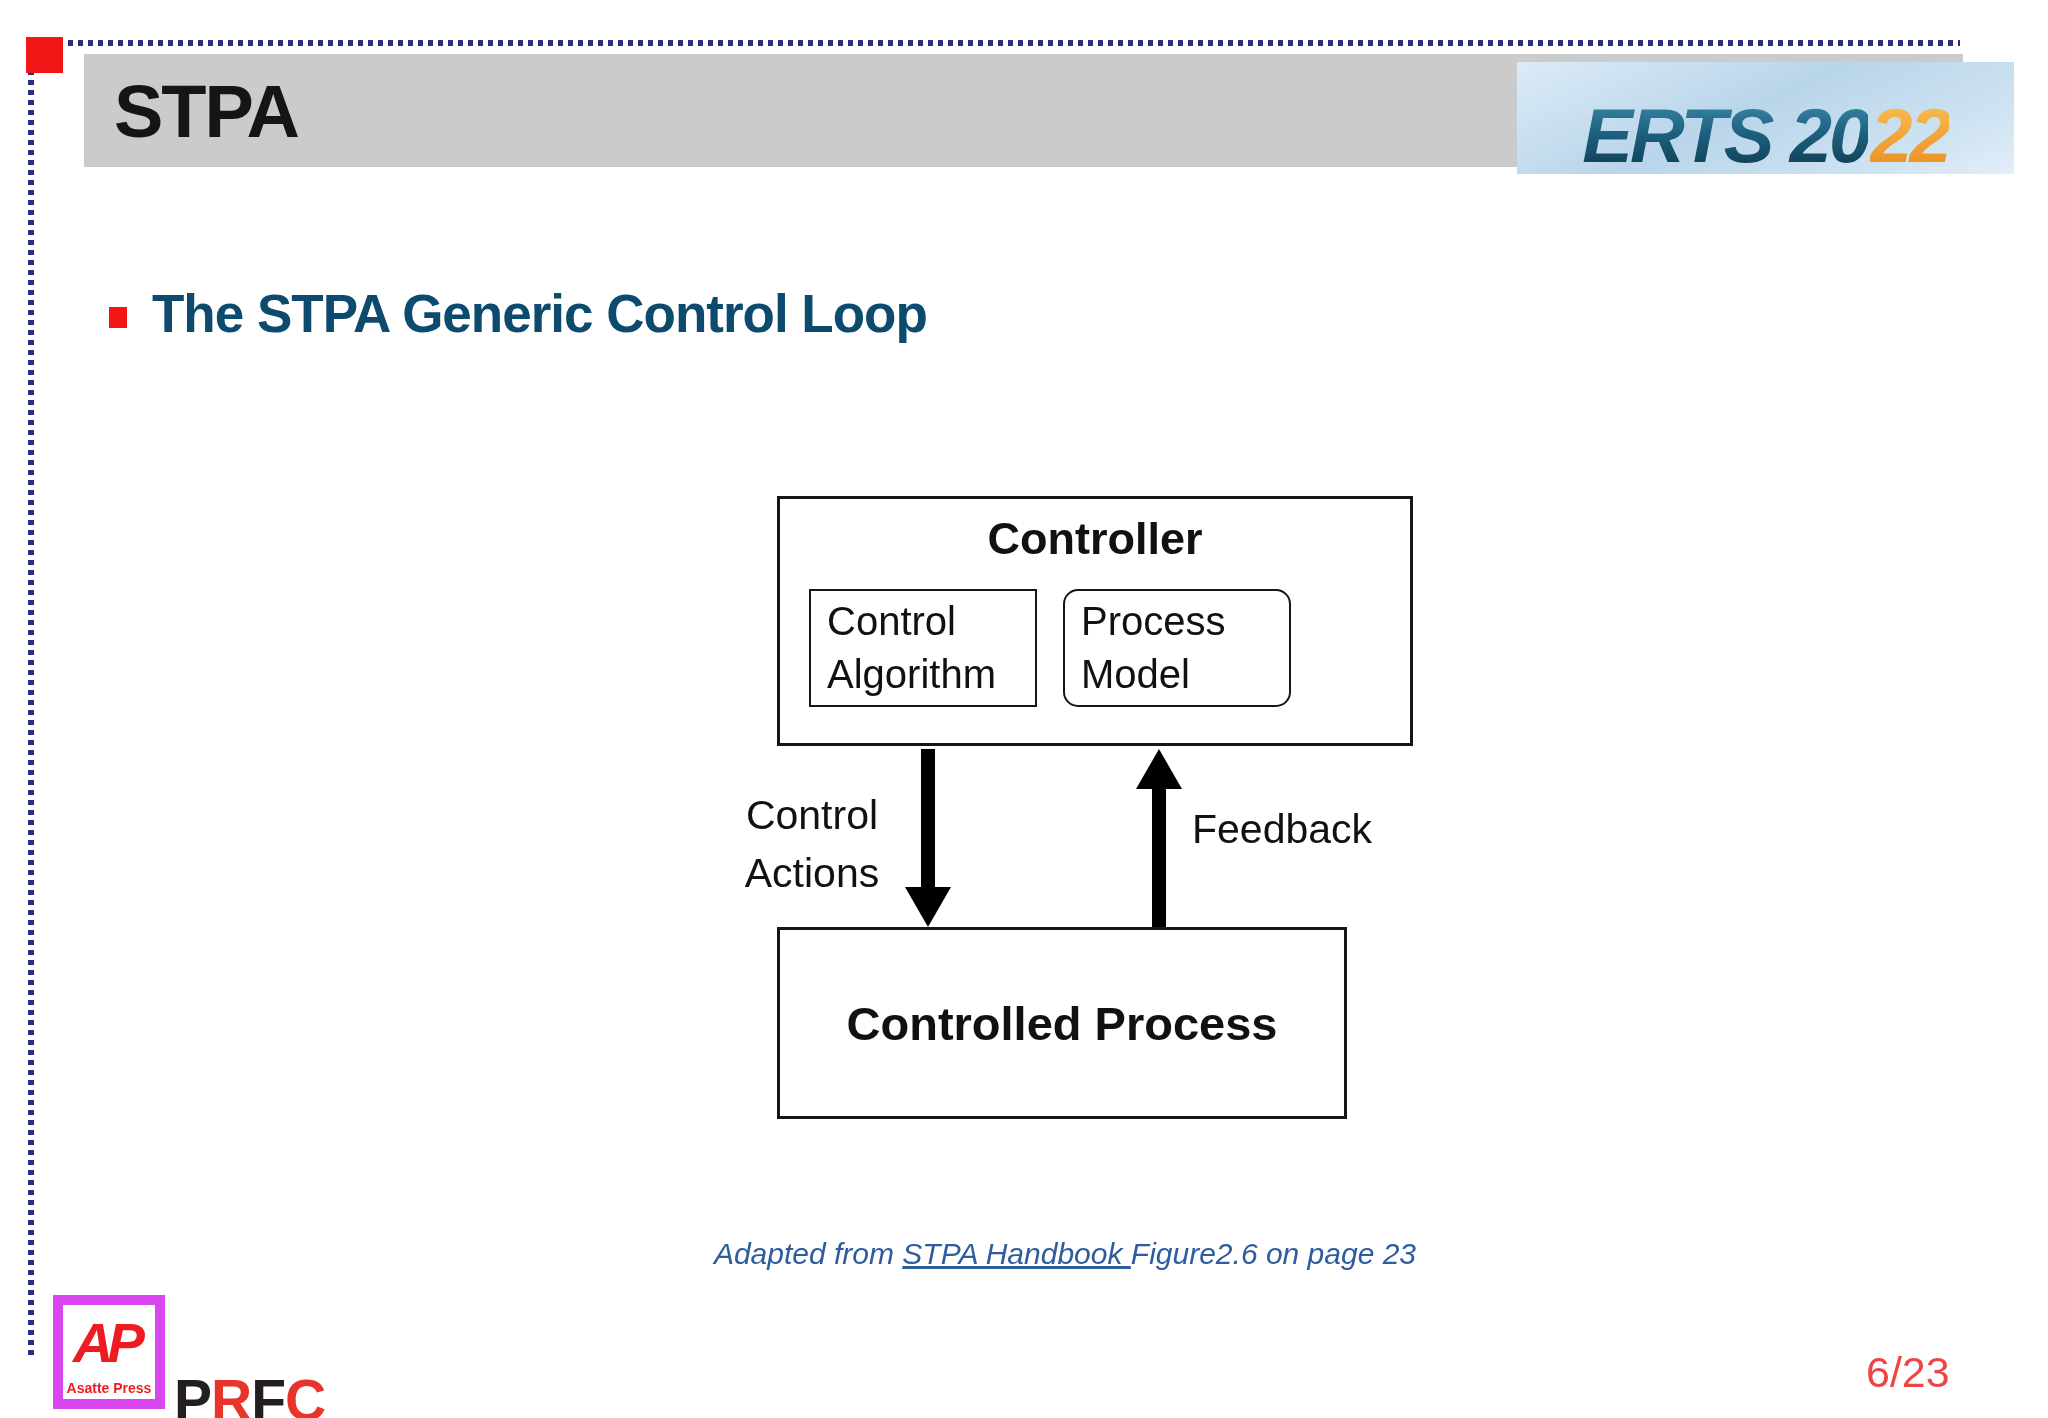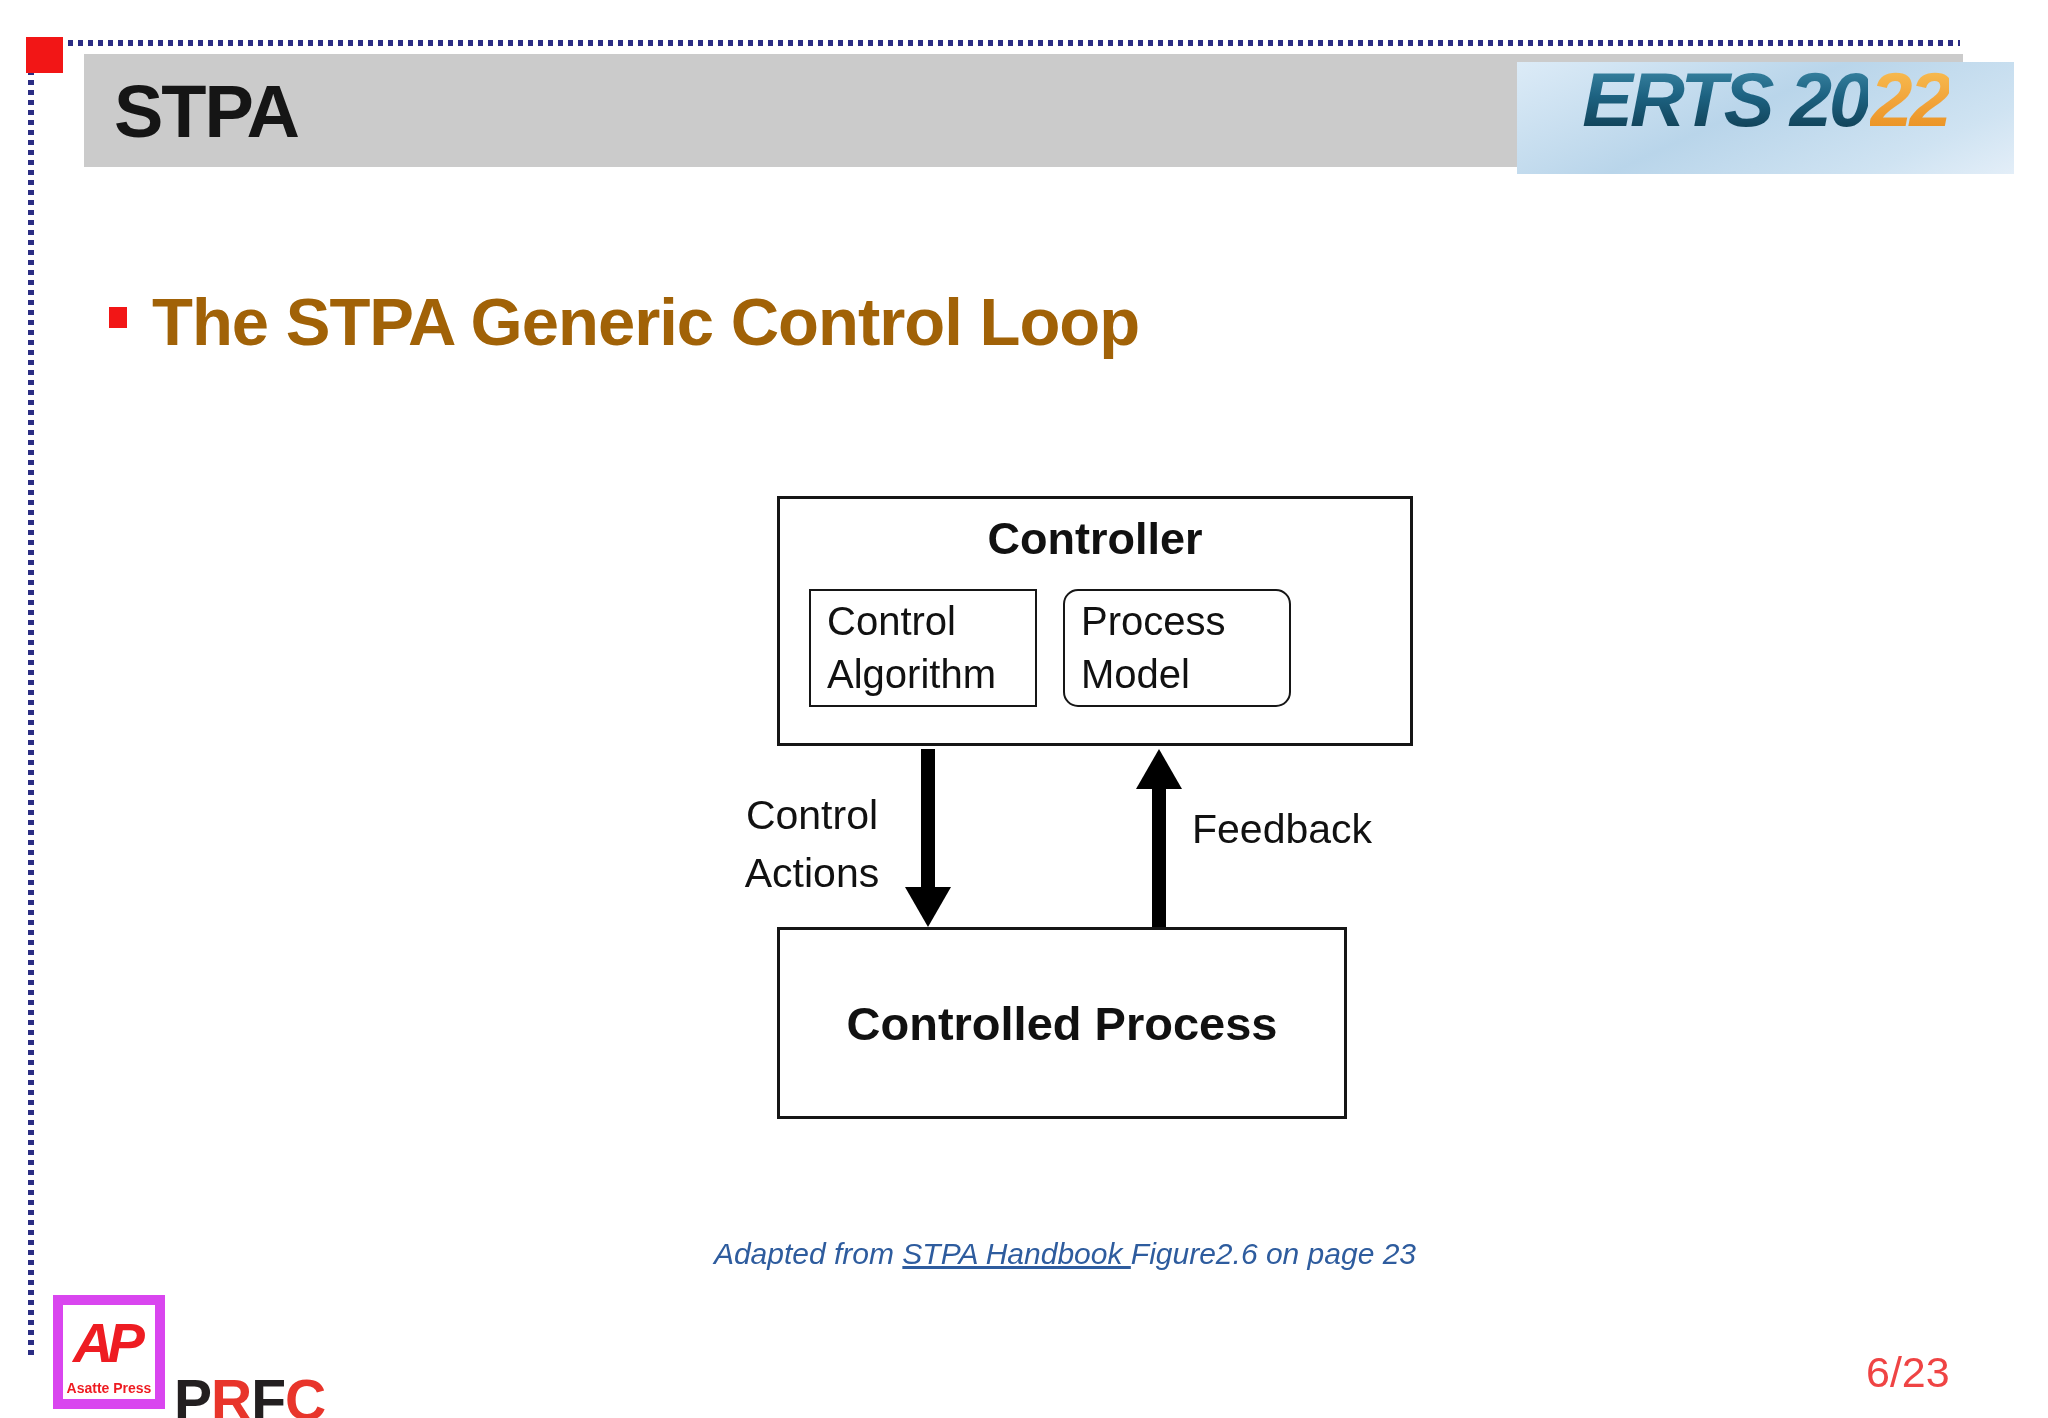--- a/index.html
+++ b/index.html
@@ -30,21 +30,21 @@
     background:#cbcbcb;
   }
   .header-title {
     position:absolute; left:114px; top:62px;
     font-size:74px; font-weight:bold; letter-spacing:-2px; color:#151515;
     line-height:100px;
   }
   .erts-logo {
     position:absolute; left:1517px; top:62px; width:497px; height:112px;
     background:linear-gradient(155deg, #dcebf7 0%, #b9d5ea 45%, #cfe3f2 80%, #e3eef8 100%);
-    display:flex; align-items:flex-start; justify-content:center;
+    display:flex; align-items:flex-end; justify-content:center;
     z-index:2;
   }
   .erts-logo span {
     font-style:italic; font-weight:900; font-size:76px; letter-spacing:-3px;
     line-height:1;
   }
   .erts-primary {
     background:linear-gradient(to bottom, #3e8aa8 0%, #1d6281 45%, #0e3a4e 100%);
     -webkit-background-clip:text; background-clip:text;
     color:#17556f;
@@ -58,21 +58,21 @@
     -webkit-text-fill-color:transparent;
     margin-left:2px;
   }
   
   .title-bullet {
     position:absolute; left:109px; top:307px; width:18px; height:21px;
     background:#f21616;
   }
   .bullet-title {
     position:absolute; left:152px; top:283px;
-    font-size:67px; font-weight:bold; letter-spacing:-1px; color:#a16207;
+    font-size:53px; font-weight:bold; letter-spacing:-1px; color:#0c4a6e;
     white-space:nowrap;
   }
   
   .node { position:absolute; background:#ffffff; border:3px solid #161616; }
   .controller-box { left:777px; top:496px; width:636px; height:250px; }
   .controller-label {
     position:absolute; left:0; right:0; top:14px; text-align:center;
     font-size:45px; font-weight:bold; color:#111;
   }
   .sub-box {

